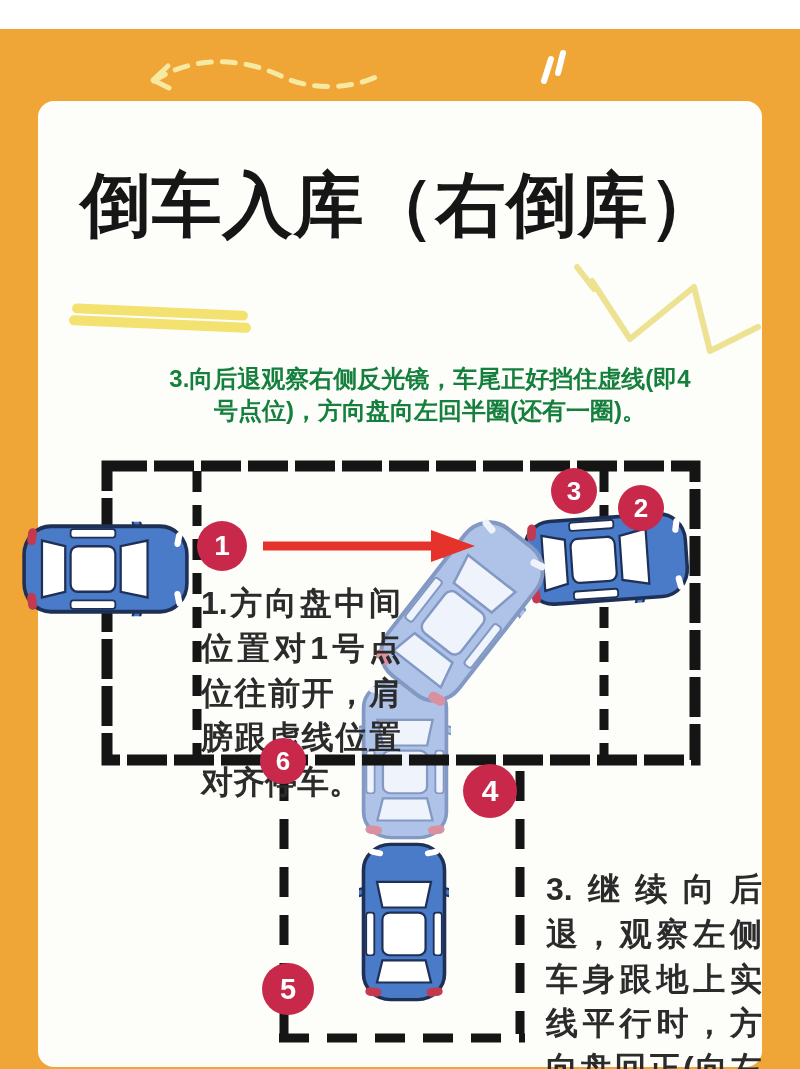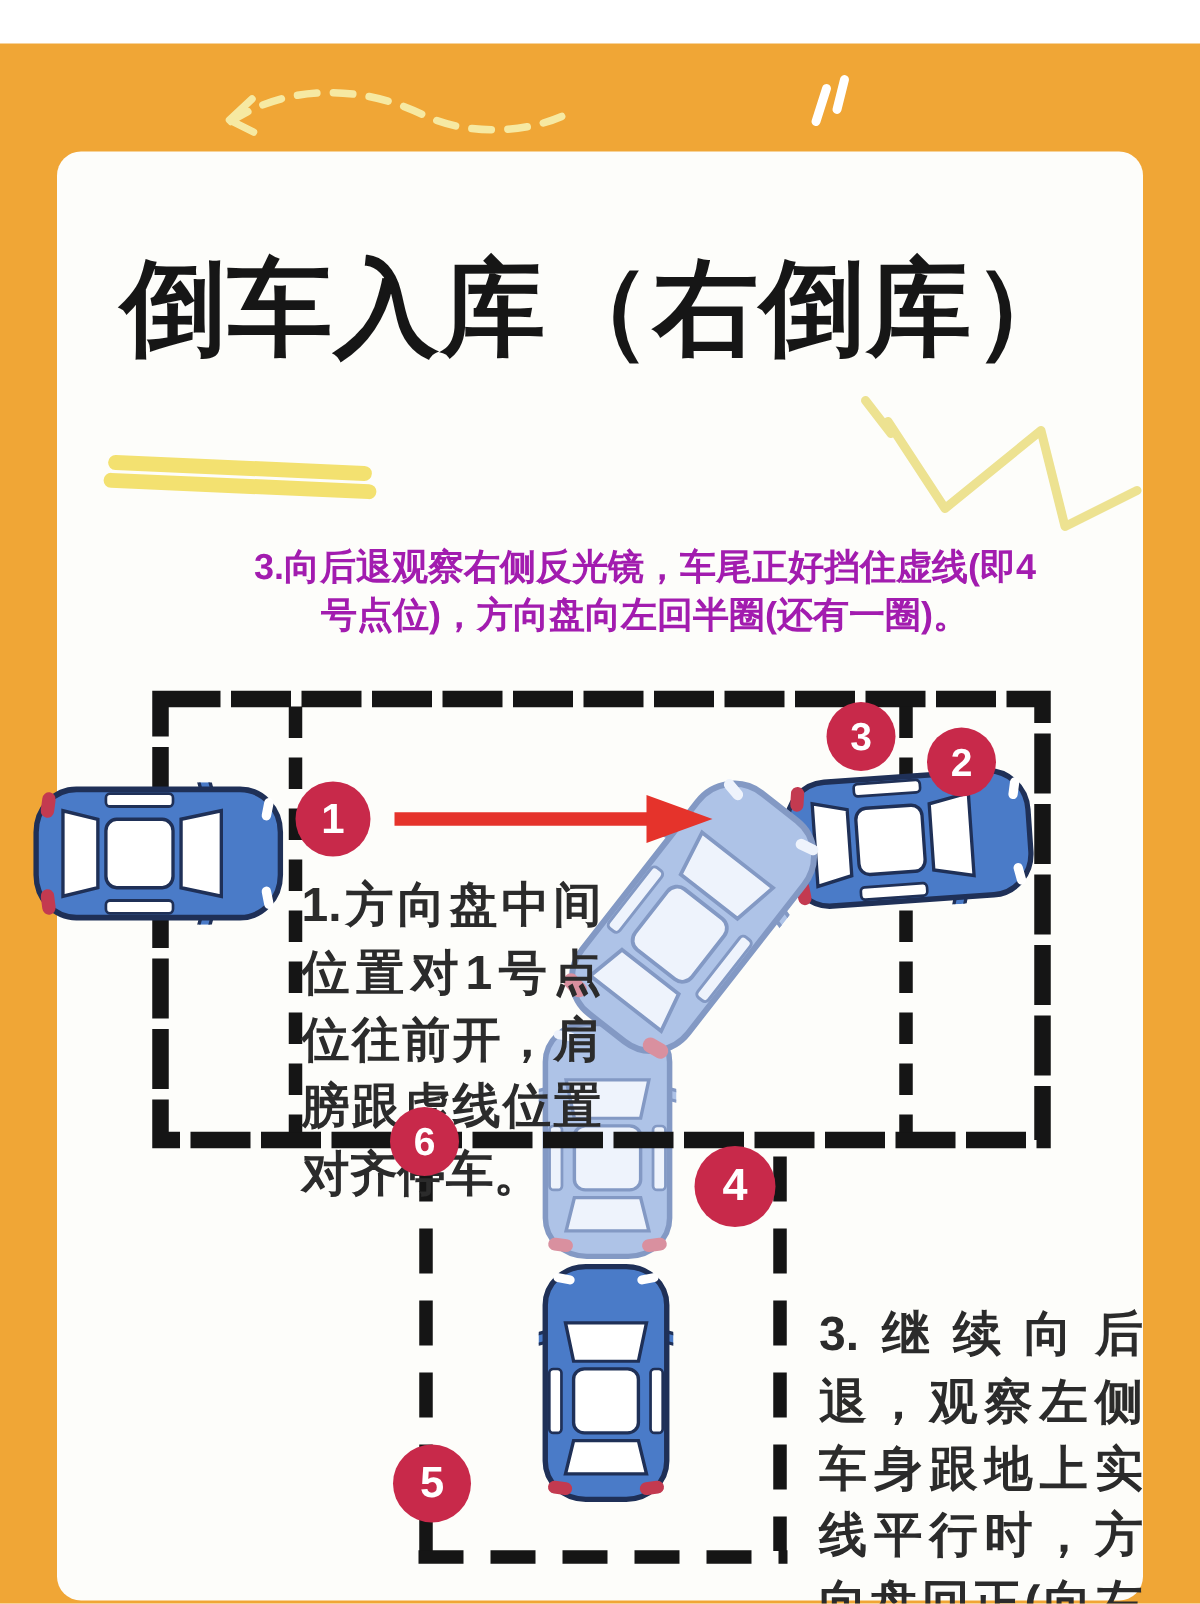--- a/index.html
+++ b/index.html
@@ -15,21 +15,21 @@
     background:#FDFDFA; border-radius:16px;
   }
   .title {
     position:absolute; left:0; top:58px; width:100%;
     text-align:center; font-size:70px; font-weight:900; color:#161616;
     letter-spacing:1px; white-space:nowrap;
   }
   .hl { position:absolute; background:#F3E170; border-radius:5px; height:10px; transform:rotate(2.5deg); }
   .intro {
     position:absolute; left:130px; top:262px; width:524px;
-    font-size:24px; font-weight:700; line-height:1.32; color:#a21caf;
+    font-size:24px; font-weight:700; line-height:1.32; color:#15803d;
     text-align:center;
   }
   .diagram { position:absolute; inset:0; }
   .course  { position:absolute; left:0; top:420px; z-index:2; pointer-events:none; }
   .note {
     position:absolute; font-size:32px; font-weight:700; line-height:1.40;
     color:#2b2b2b; text-align:justify; z-index:4;
   }
   .marker {
     position:absolute; background:#C8294A; color:#ffffff; border-radius:50%;

